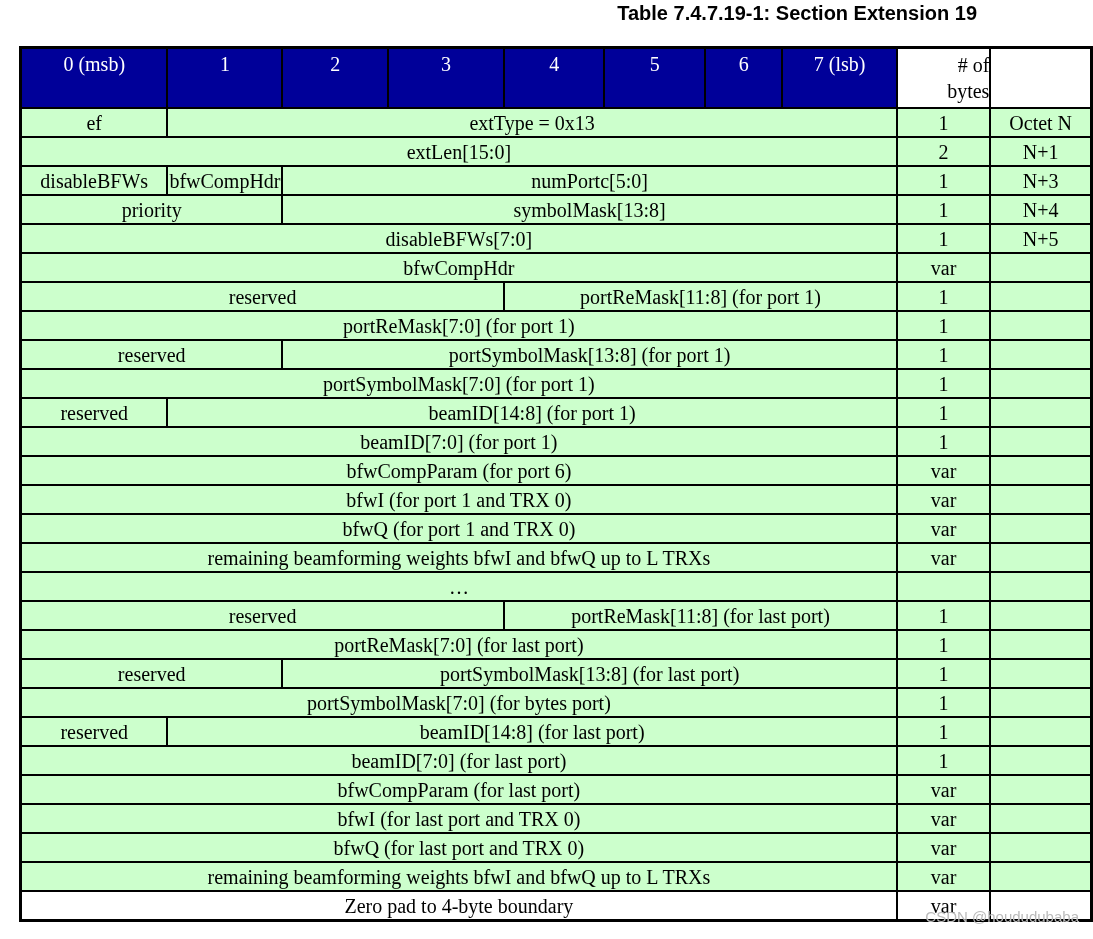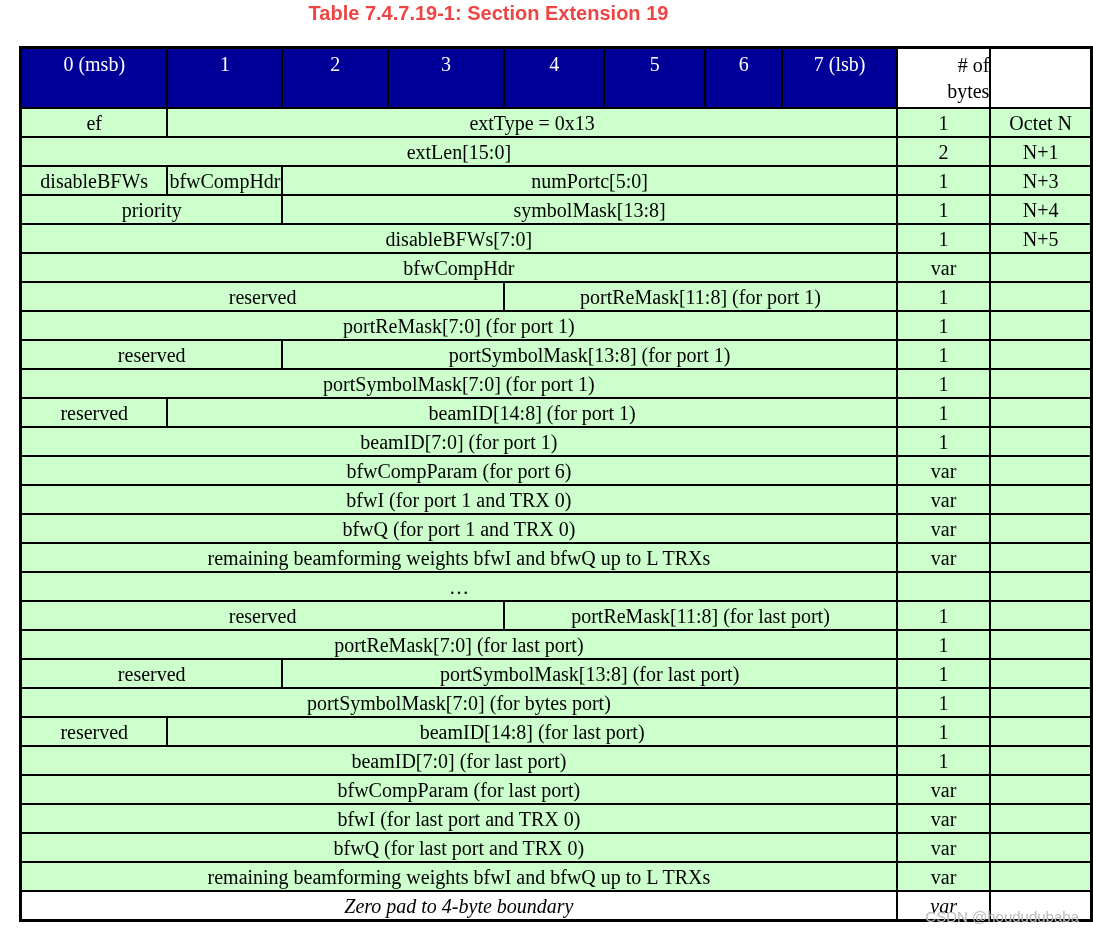--- a/index.html
+++ b/index.html
@@ -1,35 +1,35 @@
 <!DOCTYPE html>
 <html><head>
 <meta charset="utf-8">
 <style>
   html, body { margin:0; padding:0; background:#ffffff; }
   body { width:1093px; height:939px; position:relative; overflow:hidden; }
   .title {
-    position:absolute; left:0; top:2px; width:977px; text-align:center;
-    font-family:"Liberation Sans", sans-serif; font-weight:bold; font-size:20px; color:#ef4444;
+    position:absolute; left:0; top:2px; width:977px; text-align:right;
+    font-family:"Liberation Sans", sans-serif; font-weight:bold; font-size:20px; color:#000000;
   }
   table.spec {
     position:absolute; left:4px; top:46px;
     border-collapse:collapse; table-layout:fixed;
     font-family:"Liberation Serif", serif; font-size:20px; color:#000;
     border:3px solid #000;
     margin-left:15px;
   }
   table.spec td, table.spec th {
     border:2px solid #000; text-align:center; padding:0; height:27px;
     line-height:26px; white-space:nowrap; overflow:hidden;
     background:#ccffcc; font-weight:normal;
   }
   table.spec th.bit { background:#000099; color:#ffffff; vertical-align:top; height:56px; padding-top:2px; }
   table.spec th.hdr { background:#ffffff; color:#000; line-height:26px;text-align:right; }
-  table.spec tr.white td { background:#ffffff;font-style:italic; }
+  table.spec tr.white td { background:#ffffff; }
   .watermark {
     position:absolute; right:14px; top:908px; font-family:"Liberation Sans", sans-serif;
     font-size:15px; color:#bbbbbb;
   }
 </style>
 </head>
 <body>
 
 <div class="title">Table 7.4.7.19-1: Section Extension 19</div>
 

